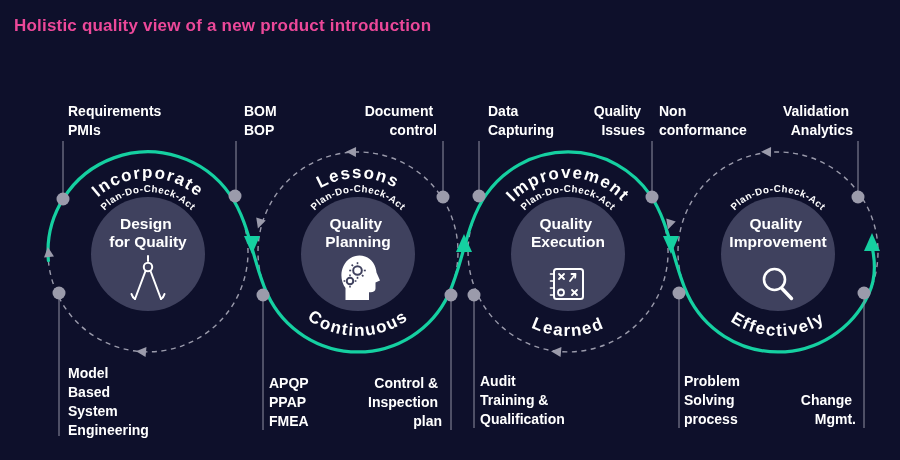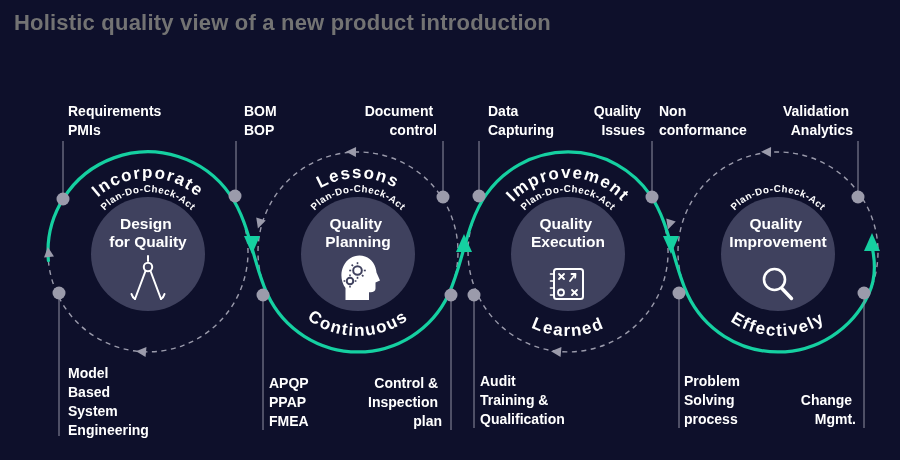--- a/index.html
+++ b/index.html
@@ -4,22 +4,22 @@
 <style>
   html,body { margin:0; padding:0; }
   body {
     width:900px; height:460px;
     background:#0e102b;
     font-family:"Liberation Sans", sans-serif;
     position:relative;
     overflow:hidden;
   }
   .title {
-    position:absolute; left:14px; top:10px;
-    color:#737373; font-size:22px; font-weight:bold; letter-spacing:0.2px;
+    position:absolute; left:14px; top:16px;
+    color:#ec4899; font-size:17px; font-weight:bold; letter-spacing:0.2px;
   }
   svg.diagram { position:absolute; left:0; top:0; }
   svg text { font-family:"Liberation Sans", sans-serif; font-weight:bold; fill:#ffffff; }
   .lbl  { font-size:14px; }
   .word { font-size:17px; letter-spacing:1.5px; }
   .pdca { font-size:9.8px; letter-spacing:0.5px; }
   .ctr  { font-size:15.5px; }
   .leader { stroke:#8f8fa2; stroke-width:1; }
   .dashedarc { fill:none; stroke:#9a9aab; stroke-width:1.4; stroke-dasharray:5 4.5; }
   .tealpath { fill:none; stroke:#15d0a1; stroke-width:3.2; stroke-linecap:round; }

